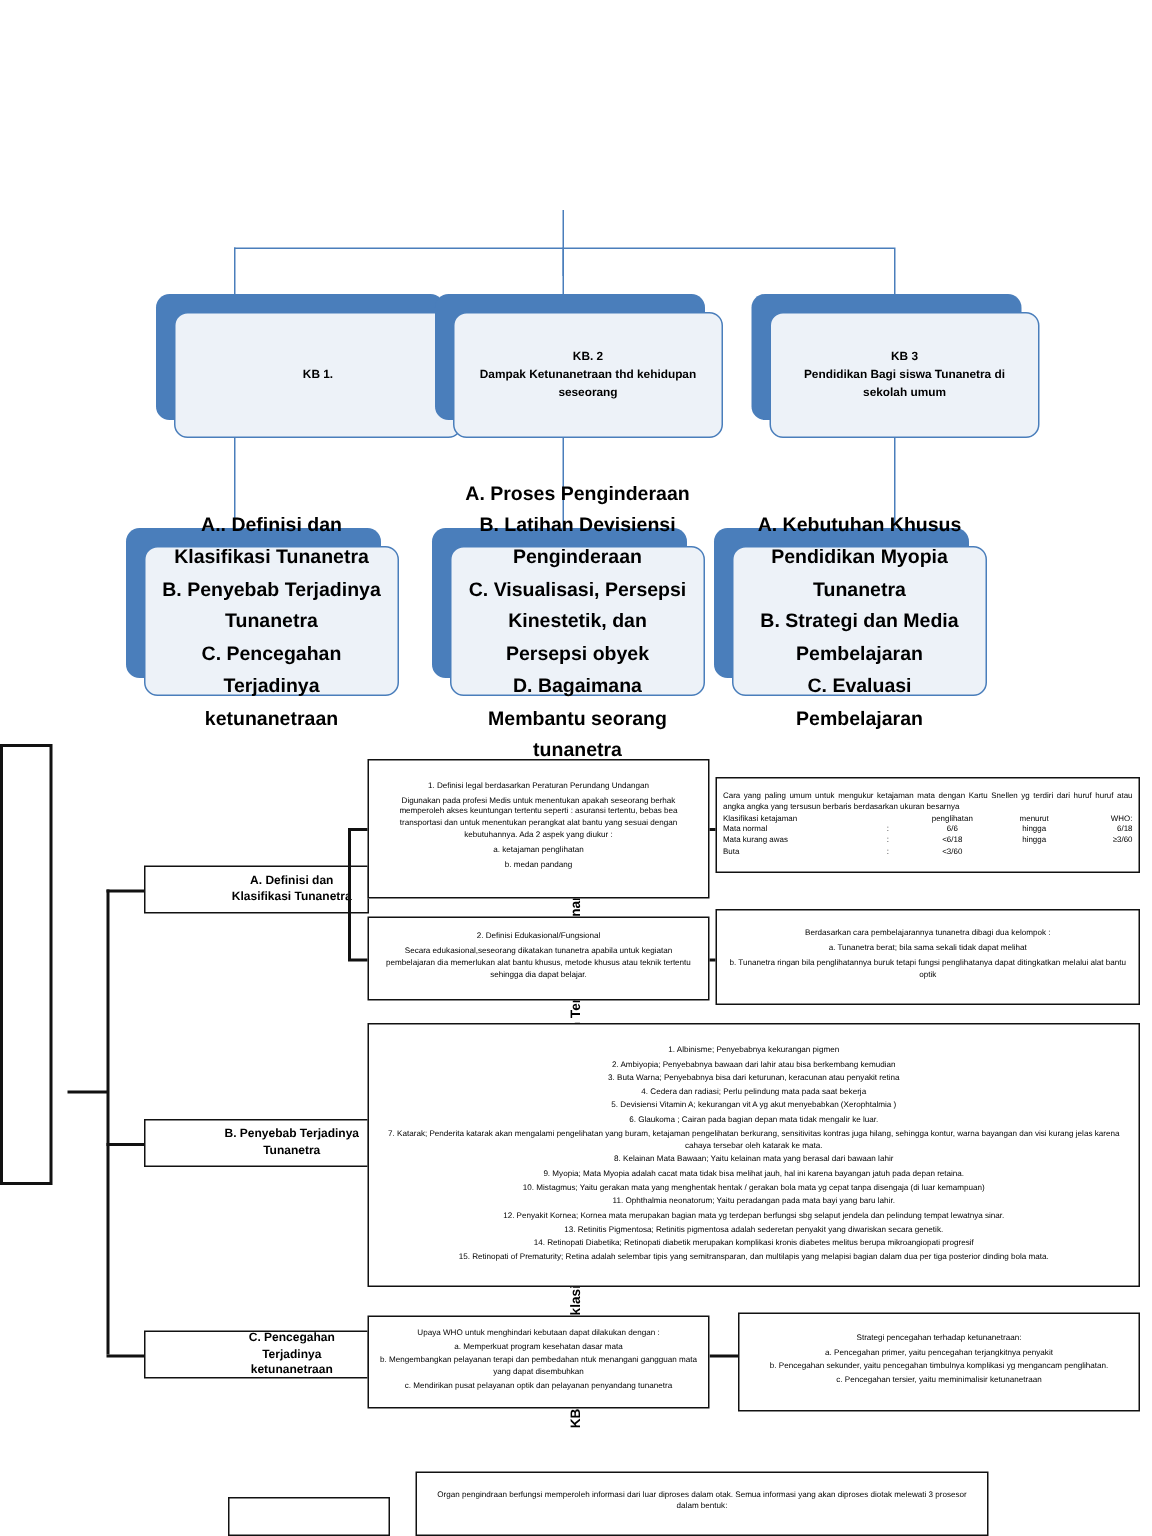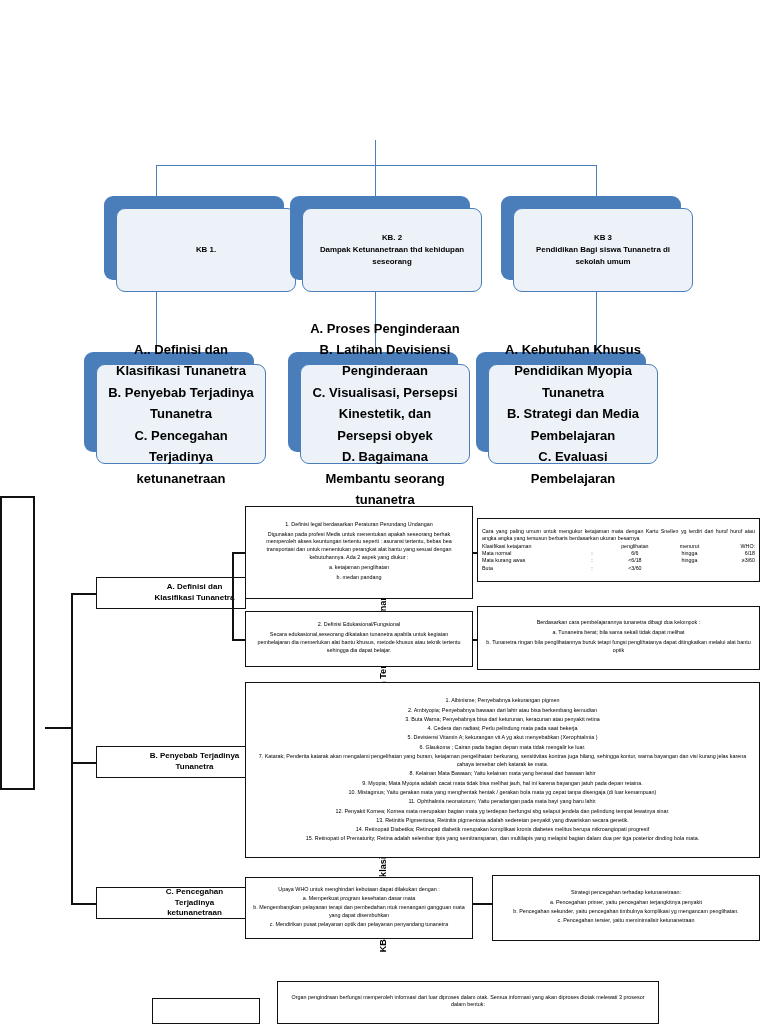--- a/index.html
+++ b/index.html
@@ -14,21 +14,21 @@
       background:#4A7EBB;border-radius:9px;}
   .node .card{position:absolute;left:12px;top:12px;width:100%;height:100%;
       background:#EDF2F8;border:1.3px solid #4A7EBB;border-radius:9px;
       box-sizing:border-box;display:flex;align-items:center;justify-content:center;
       text-align:center;padding:4px 9px;}
   .node .card .txt{font-weight:bold;line-height:1.35;}
 
   #n-modul{left:291px;top:28px;width:170px;height:100px;}
   #n-modul .card .txt{font-size:8.4px;letter-spacing:.15px;}
 
-  #n-kb1{left:104px;top:196px;width:180px;height:84px;}
+  #n-kb1{left:104px;top:196px;width:180px;height:84px;padding-left:12px;}
   #n-kb2{left:290px;top:196px;width:180px;height:84px;}
   #n-kb3{left:475px;top:196px;width:180px;height:84px;margin-left:26px;}
   .kbrow .card .txt{font-size:7.9px;line-height:1.55;}
 
   #n-d1{left:84px;top:352px;width:170px;height:100px;}
   #n-d2{left:288px;top:352px;width:170px;height:100px;}
   #n-d3{left:476px;top:352px;width:170px;height:100px;}
   .drow .card .txt{font-size:13px;line-height:1.65;}
 
   .cn{position:absolute;background:#4A7EBB;}

